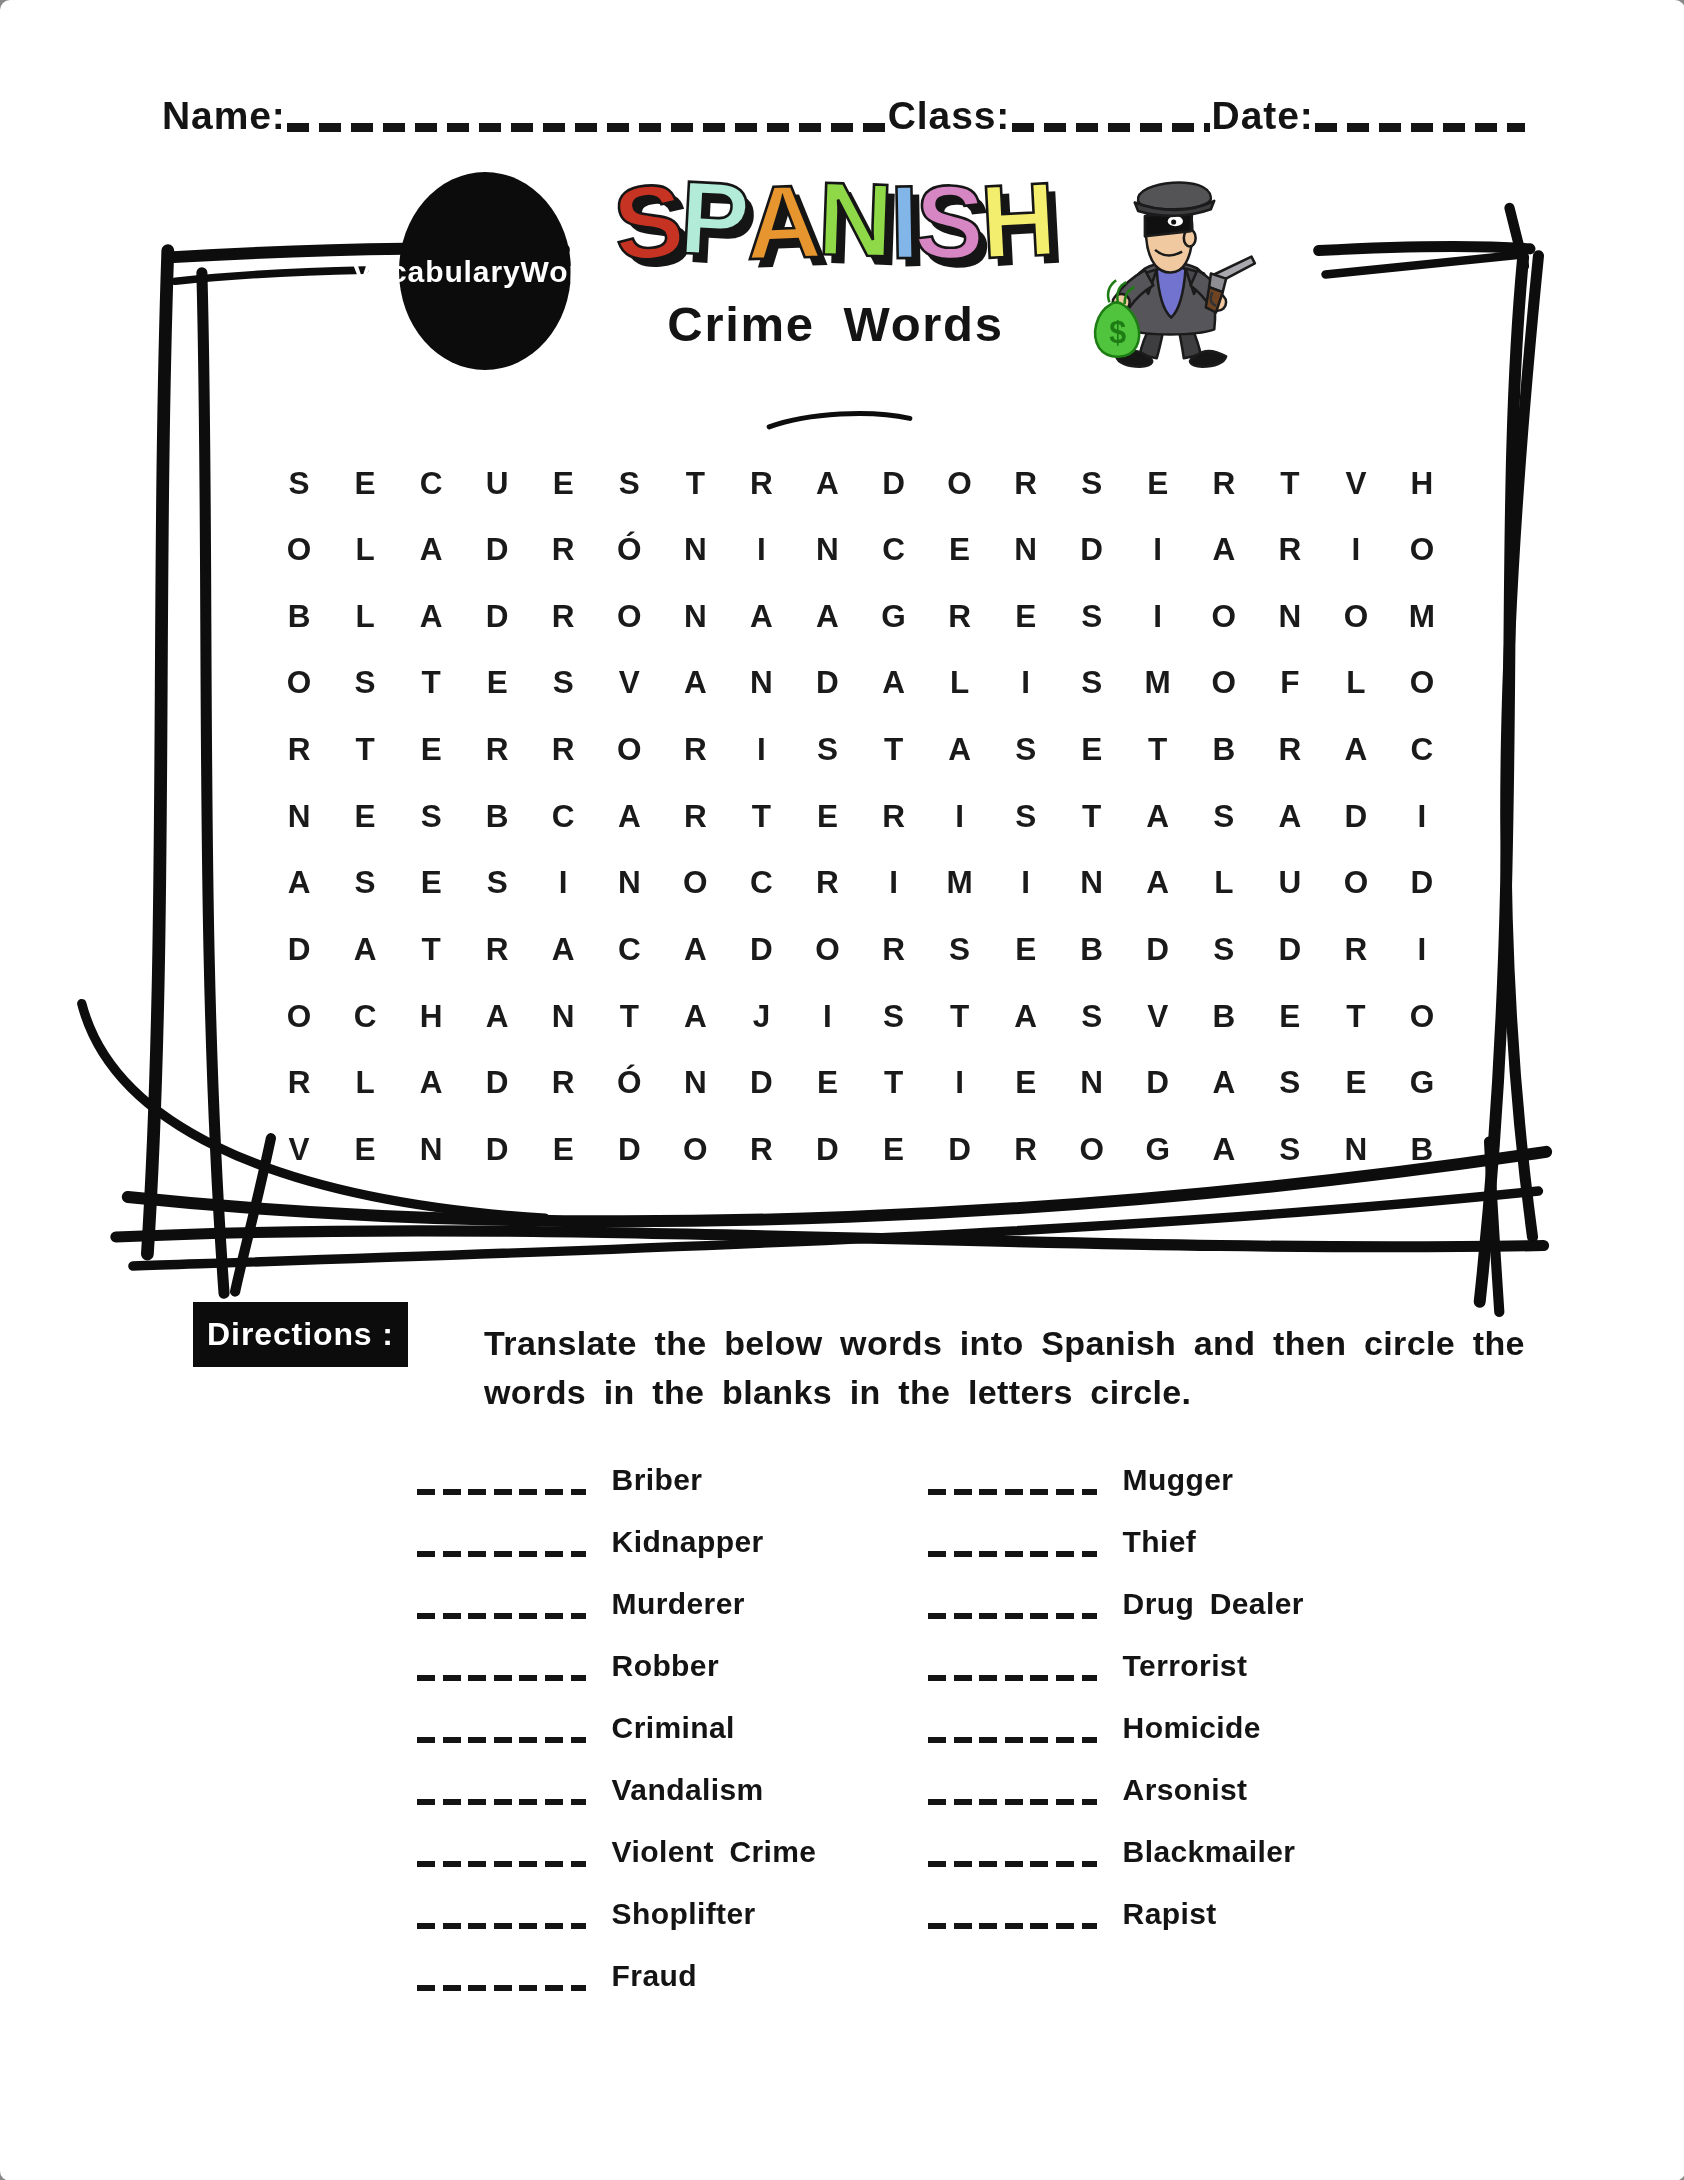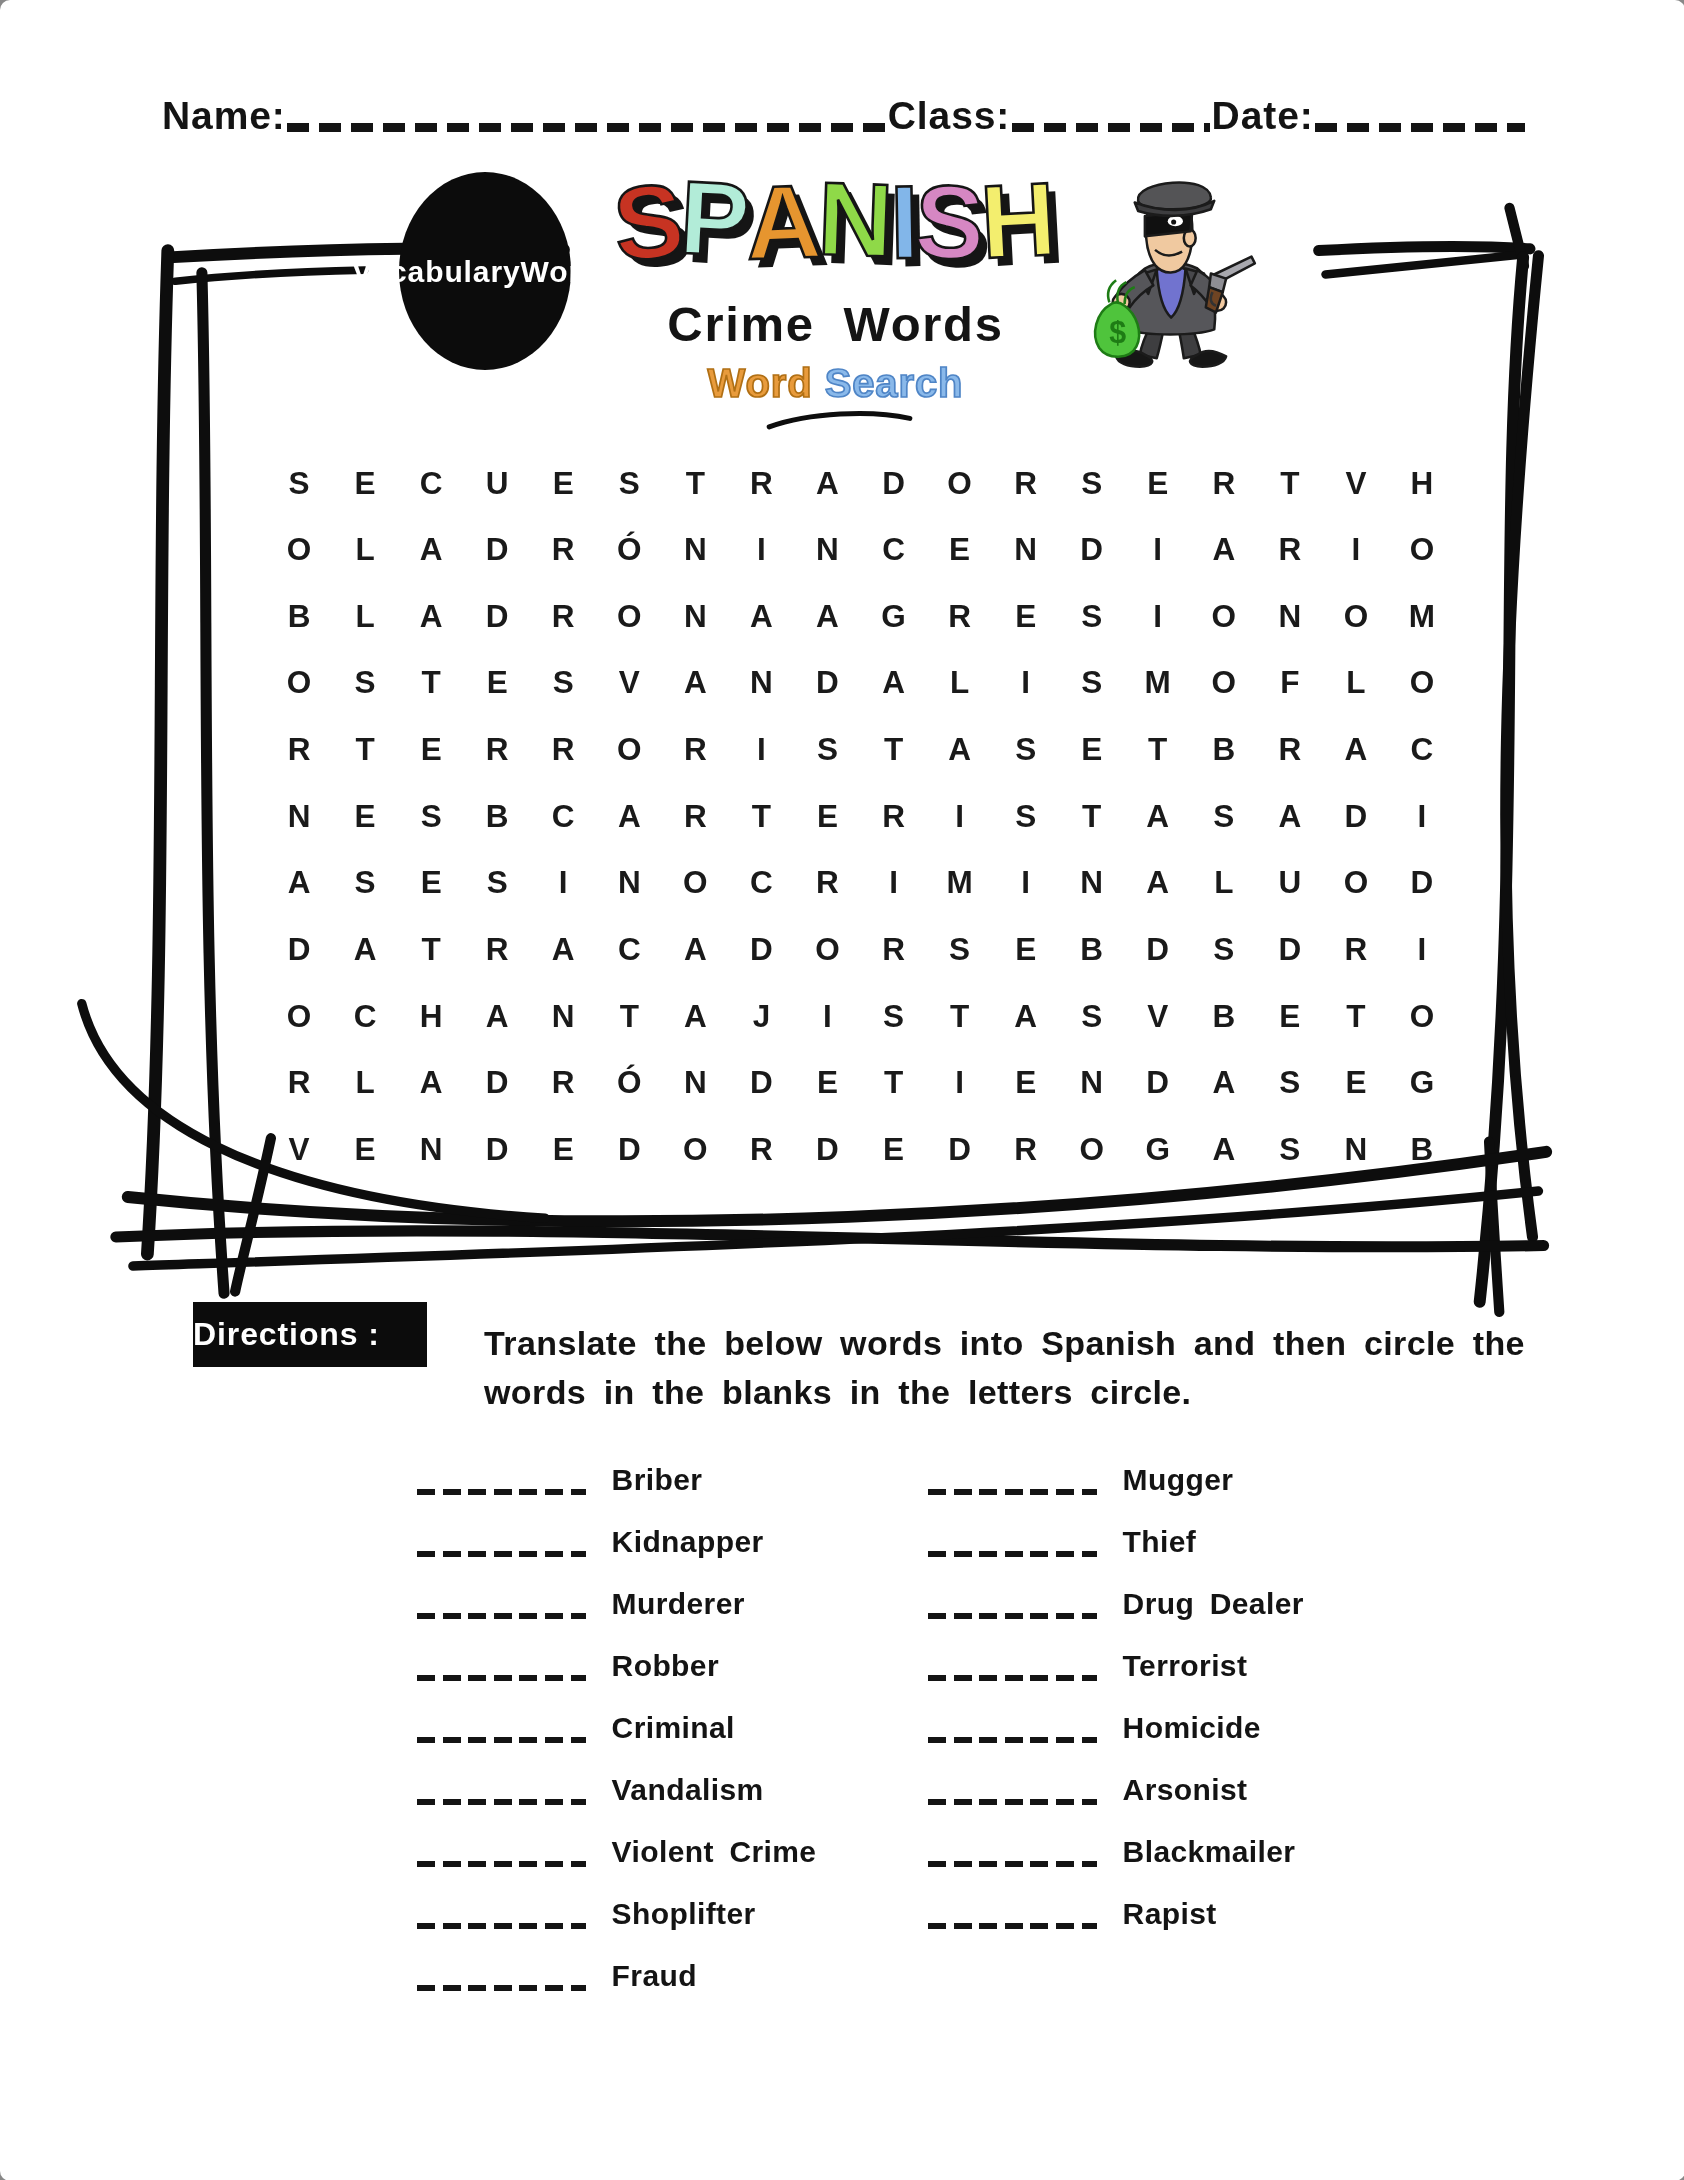--- a/index.html
+++ b/index.html
@@ -41,22 +41,22 @@
   
   .frame{position:absolute;left:0;top:0;width:1685px;height:2181px;pointer-events:none;}
 
   
   .ws-grid{position:absolute;left:266px;top:450px;width:1189px;height:733px;display:grid;
            grid-template-columns:repeat(18,1fr);grid-auto-rows:1fr;justify-items:center;align-items:center;
            font-size:31.5px;font-weight:bold;color:#1a1a1a;}
   .cell{line-height:1;}
 
   
-  .dir-box{position:absolute;left:193px;top:1302px;width:234px;height:65px;background:#0c0c0c;color:#fff;
-           display:flex;align-items:center;font-size:32px;font-weight:bold;letter-spacing:0.9px;}
+  .dir-box{position:absolute;left:193px;top:1302px;width:215px;height:65px;background:#0c0c0c;color:#fff;
+           display:flex;align-items:center;justify-content:center;font-size:32px;font-weight:bold;letter-spacing:0.9px;}
   .dir-text{position:absolute;left:440px;top:1319px;width:1133px;font-size:34px;font-weight:bold;
             line-height:49px;word-spacing:7.7px;letter-spacing:0.4px;}
   .dir-text div{white-space:nowrap;margin-left:44px;}
 
   
   .word-list{position:absolute;left:417px;top:1449px;width:971px;display:grid;
              grid-template-columns:511px 460px;}
   .wl-item{height:62px;display:flex;align-items:center;font-size:30px;font-weight:bold;
            letter-spacing:0.4px;word-spacing:6.8px;white-space:nowrap;}
   .wl-blank{width:169px;height:6.8px;flex:none;margin-right:25.6px;transform:translateY(12px);
@@ -106,23 +106,20 @@
 
   <div class="vocab-circle">
     <span>Vocabulary</span>
     <span>Words</span>
   </div>
 
   <div class="spanish" id="spanish-title"><span class="sp-l" style="color: rgb(199, 51, 34);">S</span><span class="sp-l" style="color: rgb(178, 236, 216);">P</span><span class="sp-l" style="color: rgb(230, 149, 47);">A</span><span class="sp-l" style="color: rgb(143, 217, 72);">N</span><span class="sp-l" style="color: rgb(130, 182, 233);">I</span><span class="sp-l" style="color: rgb(214, 135, 195);">S</span><span class="sp-l" style="color: rgb(243, 238, 110);">H</span></div>
 
   <div class="crime-words">Crime Words</div>
 
-  <div class="word-search" id="word-search">
-    <span class="ws-w" style="color: rgb(232, 155, 60); -webkit-text-stroke: 1.7px rgb(176, 111, 20);">Word</span><span class="ws-w" style="color: rgb(138, 185, 234); -webkit-text-stroke: 1.7px rgb(79, 133, 198);">Search</span>
-  </div>
 
   <svg class="robber" viewBox="0 0 210 240">
     <g stroke="#1b1b1b" stroke-width="3" stroke-linejoin="round">
 
       <path d="M78,185 C70,200 66,210 64,222 L84,226 C88,212 90,202 92,192 Z" fill="#3e3e40"></path>
       <path d="M124,185 C130,200 134,210 136,222 L116,226 C114,212 112,202 110,192 Z" fill="#3e3e40"></path>
 
       <path d="M36,224 C50,216 62,216 70,222 C84,228 80,236 64,236 C50,236 38,232 36,224 Z" fill="#161616"></path>
       <path d="M166,224 C152,216 140,216 132,222 C118,228 122,236 138,236 C152,236 164,232 166,224 Z" fill="#161616"></path>
 

